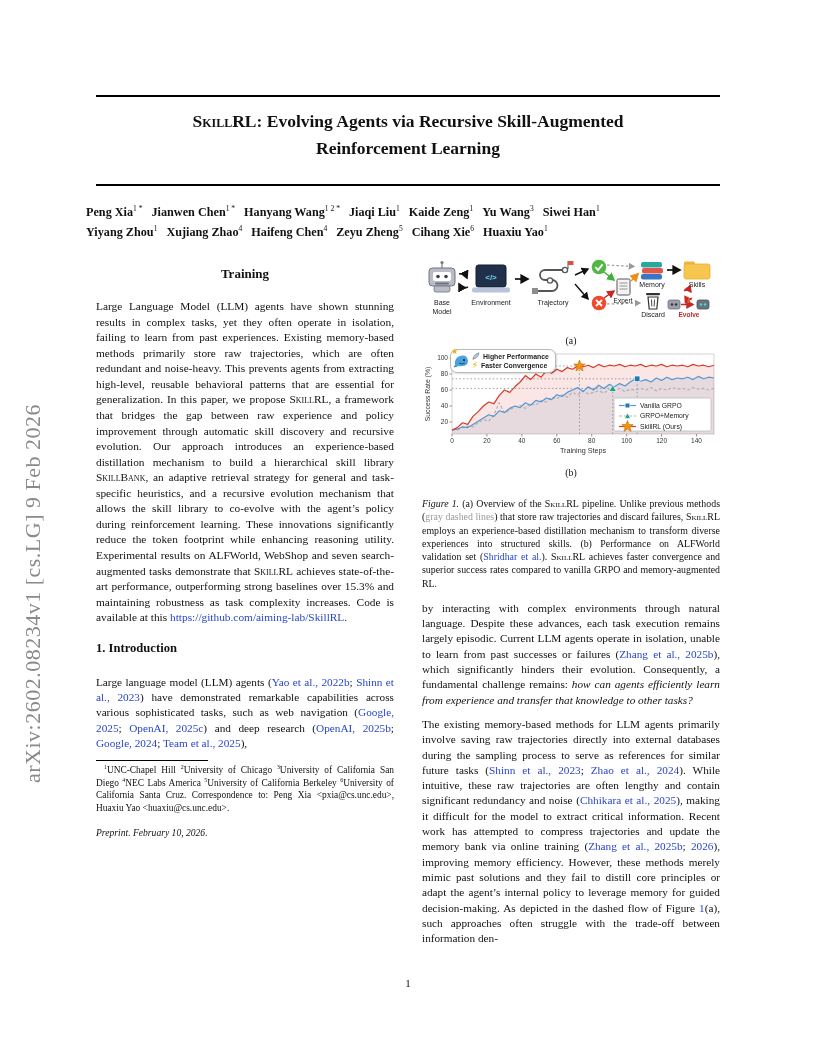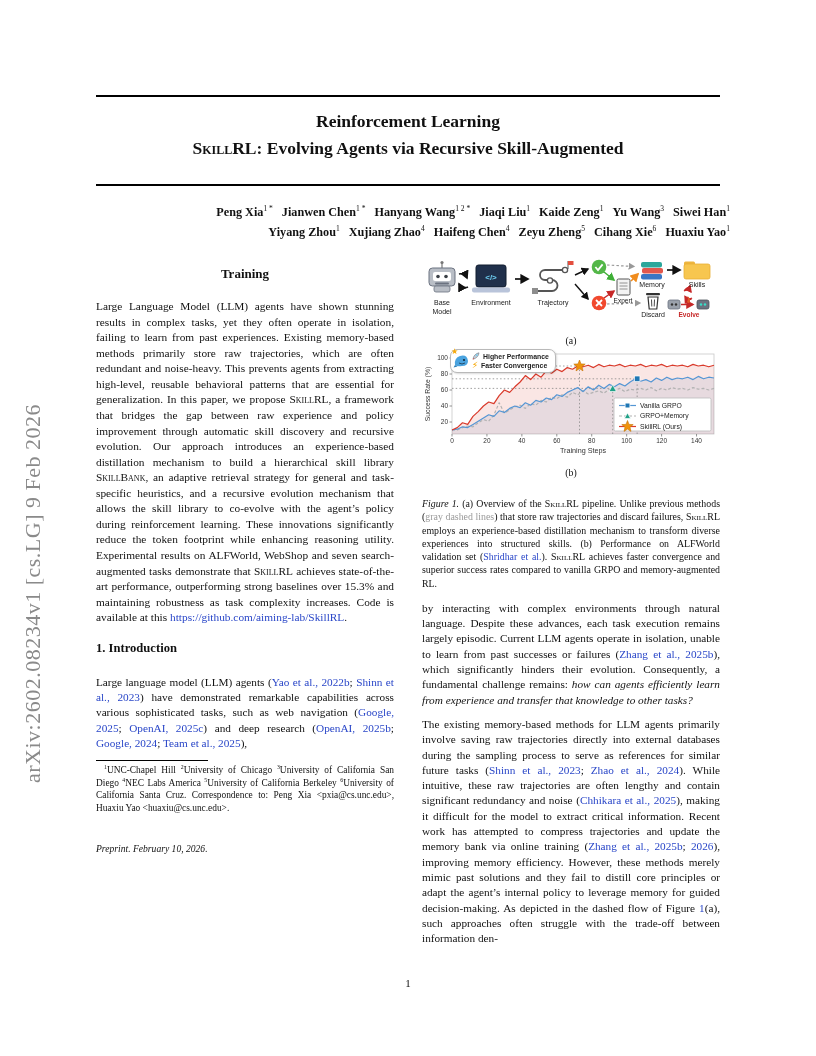--- a/index.html
+++ b/index.html
@@ -3,38 +3,38 @@
 <meta charset="utf-8">
 <style>
   html,body{margin:0;padding:0;background:#e8e8e8;}
   .page{position:relative;width:816px;height:1056px;background:#ffffff;margin:0 auto;
         font-family:"Liberation Serif","DejaVu Serif",serif;color:#111;overflow:hidden;}
   .rule{position:absolute;left:96px;width:624px;background:#000;}
   .arxiv{position:absolute;left:20px;top:783px;transform:rotate(-90deg);transform-origin:0 0;
          color:#8a8a8a;font-size:22px;letter-spacing:.5px;white-space:nowrap;}
   .title{position:absolute;left:96px;top:108px;width:624px;text-align:center;
          font-size:17.5px;font-weight:bold;line-height:1.55;}
-  .authors{position:absolute;left:86px;top:203px;width:644px;text-align:right;
+  .authors{position:absolute;left:86px;top:203px;width:644px;text-align:left;
            font-size:12.2px;line-height:1.6;}
   .sc{font-variant:small-caps;}
   .b{font-weight:bold;}
   .i{font-style:italic;}
   .link{color:#2946c8;}
   .gray{color:#9a9a9a;}
   .sup{vertical-align:super;font-size:62%;line-height:0;}
   .gap{display:inline-block;width:9px;}
   .colL{position:absolute;left:96px;top:266px;width:298px;}
   .colR{position:absolute;left:422px;top:258px;width:298px;}
   .h-abs{text-align:center;font-weight:bold;font-size:13px;}
   .abs-body{margin-top:17px;font-size:11.35px;line-height:1.372;text-align:justify;}
   .h-sec{margin-top:15px;font-weight:bold;font-size:12.6px;}
   .body-p{margin-top:19px;font-size:11.25px;line-height:1.36;text-align:justify;}
   .fnrule{margin-top:9px;width:112px;border-top:1px solid #000;}
   .footnote{margin-top:3px;font-size:9.4px;line-height:1.33;text-align:justify;text-indent:8px;}
-  .preprint{margin-top:29px;font-size:9.6px;font-style:italic;}
+  .preprint{margin-top:13px;font-size:9.6px;font-style:italic;}
   .panel-label{text-align:center;font-size:9.8px;margin:1px 0 2px 0;}
   .caption{margin-top:19px;font-size:9.9px;line-height:1.34;text-align:justify;}
   .chart-wrap{position:relative;width:297px;height:118px;}
   .annot{position:absolute;left:28px;top:1px;display:flex;align-items:center;
          background:#fff;border:1px solid #b9b9b9;border-radius:7px;padding:2px 6px 2px 2px;
          box-shadow:1px 1px 2px rgba(0,0,0,.15);}
   .annot-rows{display:flex;flex-direction:column;gap:1px;margin-left:2px;}
   .annot-row{display:flex;align-items:center;gap:3px;font-family:"Liberation Sans",sans-serif;
              font-size:6.9px;font-weight:bold;color:#222;white-space:nowrap;}
   .mascot{position:relative;width:17px;height:17px;}
@@ -46,22 +46,22 @@
 </style>
 </head>
 <body>
 
 <div class="page">
 
   <div class="arxiv">arXiv:2602.08234v1  [cs.LG]  9 Feb 2026</div>
 
   <div class="rule" style="top:95px;height:2px;"></div>
   <div class="title">
+    <div><span class="sc">SkillRL</span><span>: Evolving Agents via Recursive Skill-Augmented</span></div>
     <div>Reinforcement Learning</div>
-    <div><span class="sc">SkillRL</span><span>: Evolving Agents via Recursive Skill-Augmented</span></div>
   </div>
   <div class="rule" style="top:184px;height:2px;"></div>
 
   <div class="authors">
     <div><span class="b">Peng Xia</span><span class="sup">1 *</span><span class="gap"></span><span class="b">Jianwen Chen</span><span class="sup">1 *</span><span class="gap"></span><span class="b">Hanyang Wang</span><span class="sup">1 2 *</span><span class="gap"></span><span class="b">Jiaqi Liu</span><span class="sup">1</span><span class="gap"></span><span class="b">Kaide Zeng</span><span class="sup">1</span><span class="gap"></span><span class="b">Yu Wang</span><span class="sup">3</span><span class="gap"></span><span class="b">Siwei Han</span><span class="sup">1</span></div>
     <div><span class="b">Yiyang Zhou</span><span class="sup">1</span><span class="gap"></span><span class="b">Xujiang Zhao</span><span class="sup">4</span><span class="gap"></span><span class="b">Haifeng Chen</span><span class="sup">4</span><span class="gap"></span><span class="b">Zeyu Zheng</span><span class="sup">5</span><span class="gap"></span><span class="b">Cihang Xie</span><span class="sup">6</span><span class="gap"></span><span class="b">Huaxiu Yao</span><span class="sup">1</span></div>
   </div>
 
   <div class="colL">
     <div class="h-abs">Training</div>

